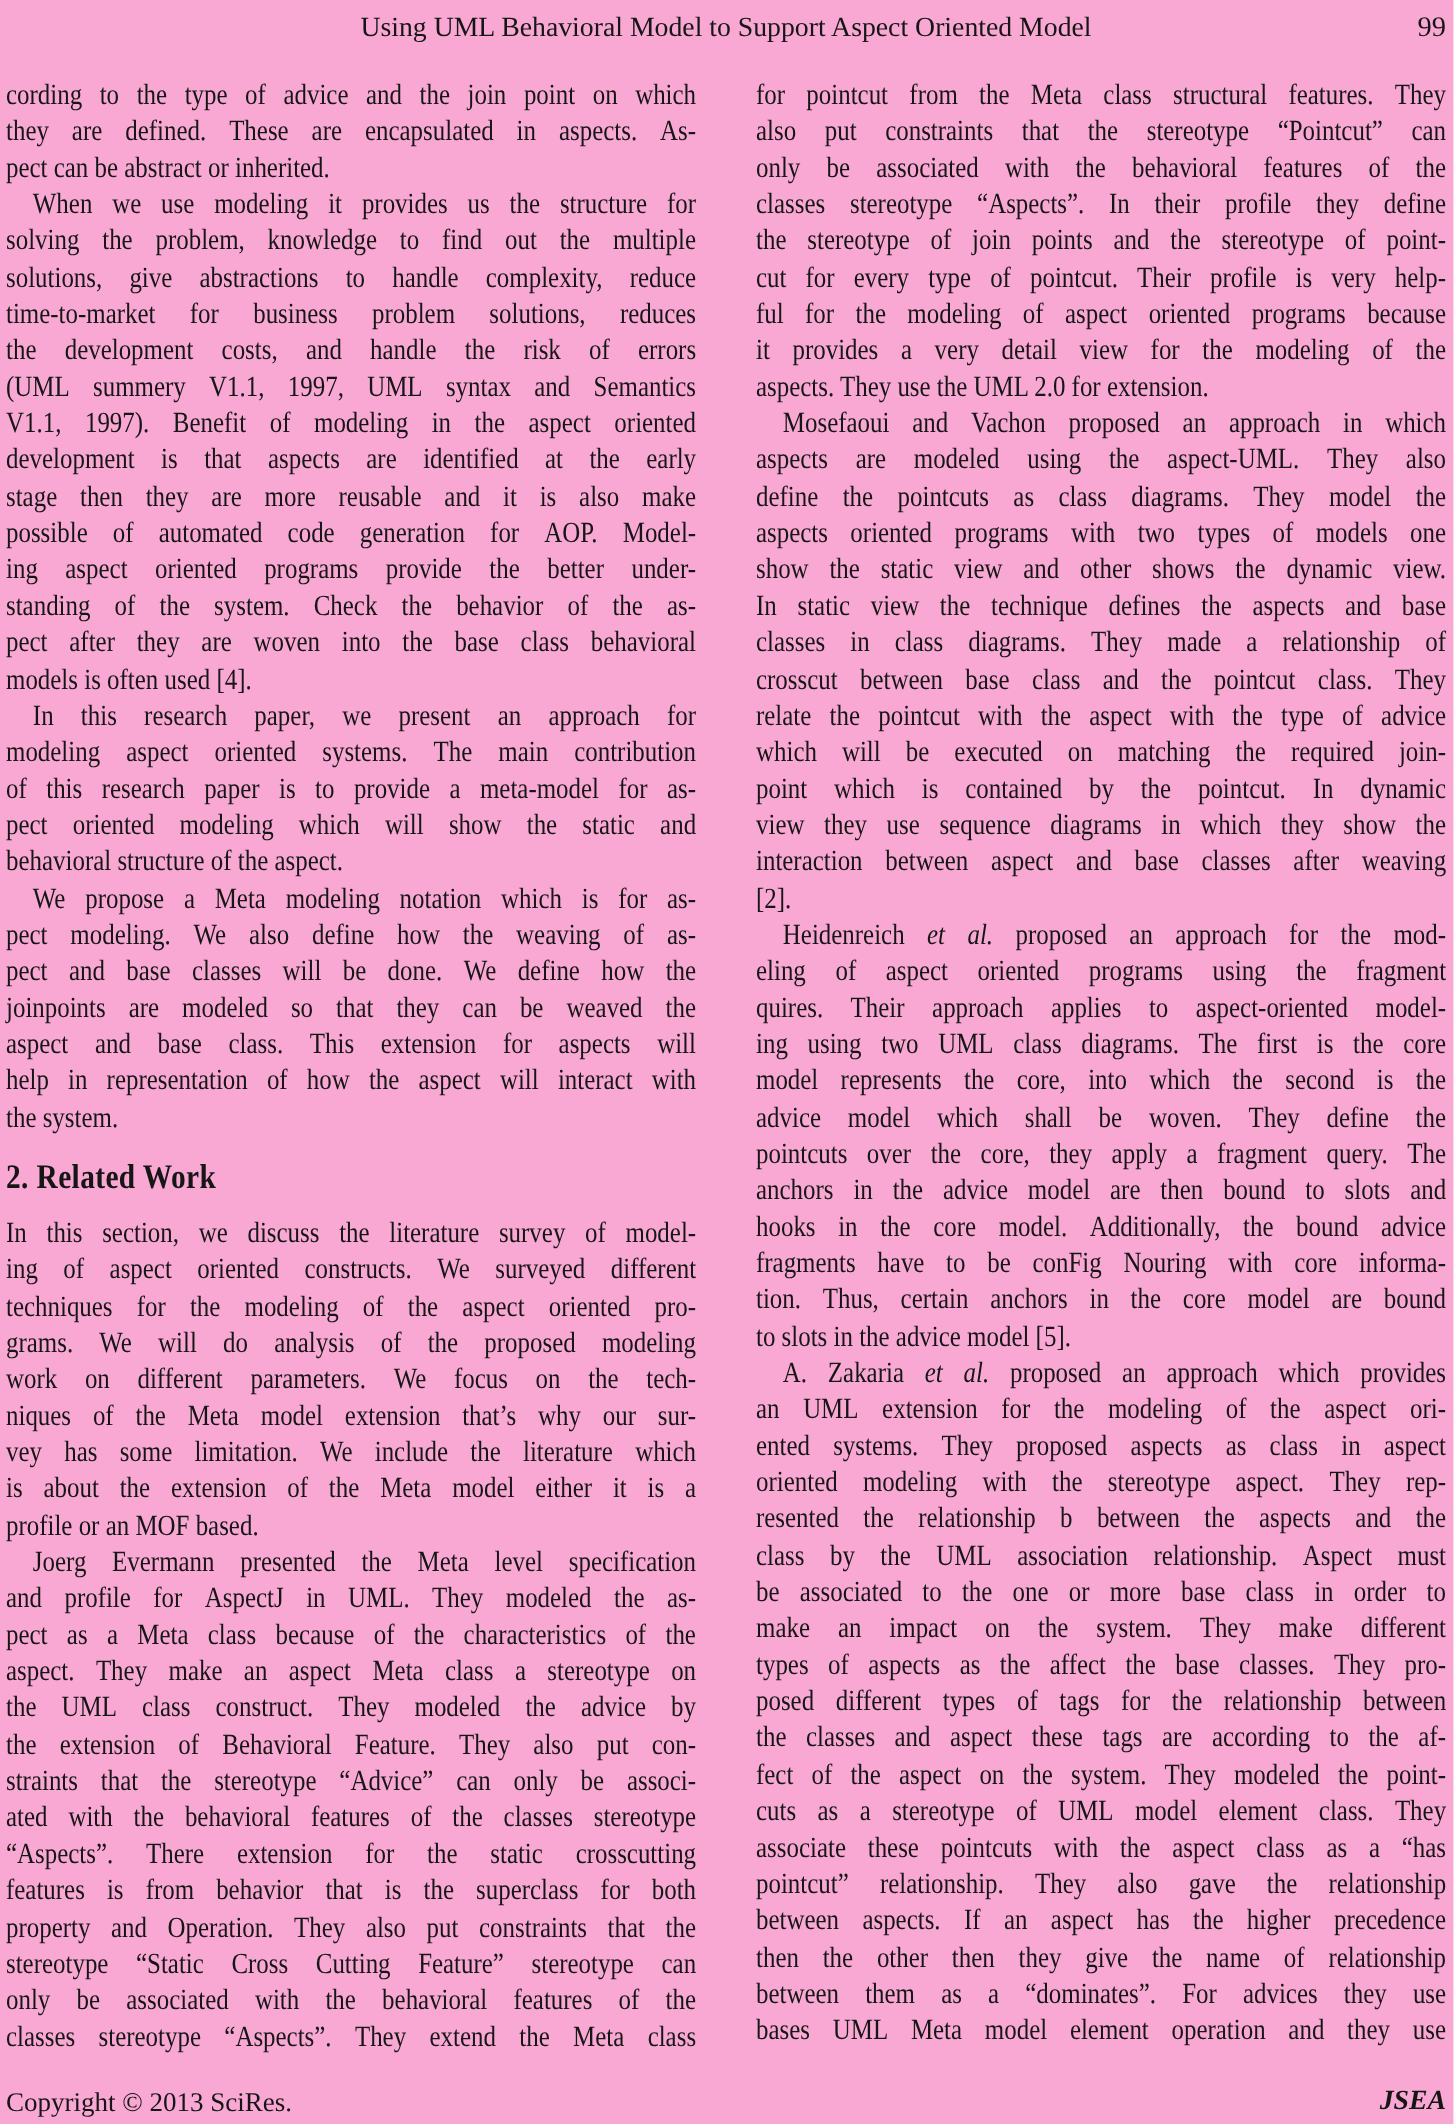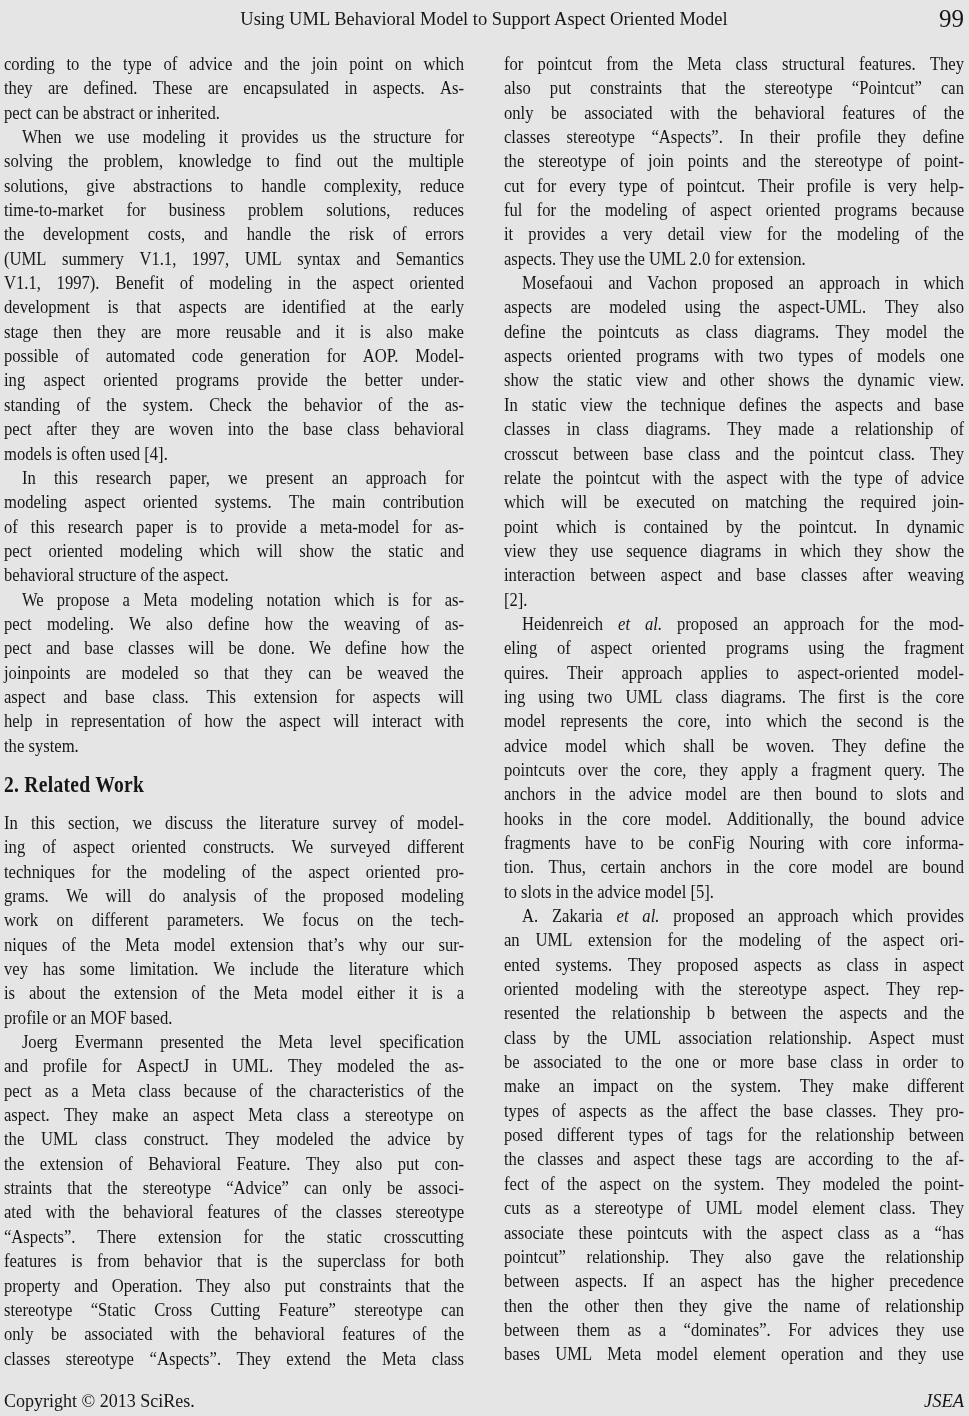--- a/index.html
+++ b/index.html
@@ -1,33 +1,33 @@
 <!DOCTYPE html>
 <html><head>
 <meta charset="utf-8">
 <style>
   html, body { margin: 0; padding: 0; background: #ffffff; }
   .page {
     position: relative;
     width: 969px;
     height: 1416px;
-    background: #e5e5e5;
+    background: #f9a8d4;
     color: #161616;
     font-family: "Liberation Serif", "DejaVu Serif", serif;
     overflow: hidden;
   }
   
   .page-header { position: absolute; top: 7px; left: 4px; right: 5px; height: 26px; }
   .running-title {
     position: absolute; left: 0; right: 0;
     text-align: center; font-size: 18.5px; line-height: 24px;
   }
   .page-number {
     position: absolute; right: 0; top: 0;
-    font-size: 25px; line-height: 24px;
+    font-size: 19px; line-height: 24px;
   }
   
   .columns { position: absolute; top: 52px; left: 4px; }
   .column {
     position: absolute; top: 0;
     width: 540px;
     transform: scaleX(0.852);
     transform-origin: 0 0;
     font-size: 19.5px;
     line-height: 24.35px;
@@ -51,21 +51,21 @@
     line-height: 28px;
     margin: 13px 0 12px 0;
     letter-spacing: 0.3px;
   }
   
   .page-footer { position: absolute; left: 4px; right: 5px; top: 1390px; height: 24px; text-align: right; }
   .copyright { position: absolute; left: 0; top: 0; font-size: 18px; line-height: 22px; }
   .journal-abbrev {
     position: absolute; right: 0; top: 0;
     font-size: 18.5px; line-height: 22px;
-    font-weight: normal; font-style: italic;
+    font-weight: bold; font-style: italic;
   }
 </style>
 </head>
 <body>
 
 <div class="page">
 
   <div class="page-header">
     <div class="running-title">Using UML Behavioral Model to Support Aspect Oriented Model</div>
     <div class="page-number">99</div>

